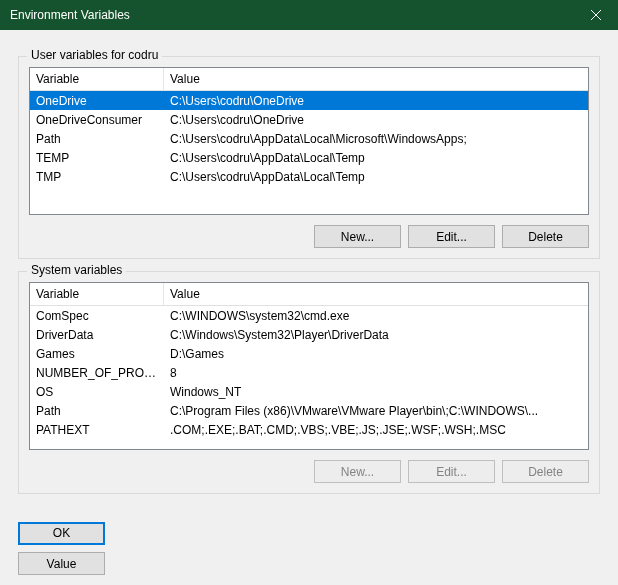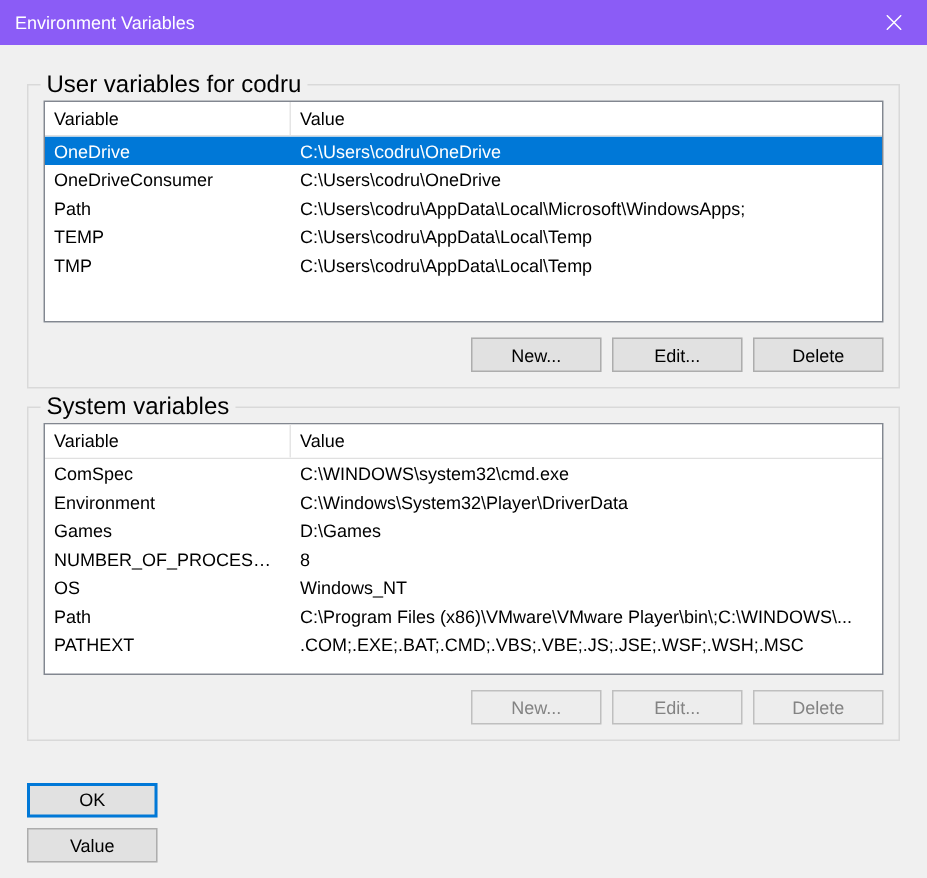--- a/index.html
+++ b/index.html
@@ -5,21 +5,21 @@
     * { box-sizing: border-box; margin: 0; padding: 0; }
     body {
       font-family: "Segoe UI", Tahoma, sans-serif;
       font-size: 12px;
       background: #f0f0f0;
       width: 618px;
       height: 585px;
       overflow: hidden;
     }
     .titlebar {
-      background: #8b5cf6;
+      background: #14532d;
       color: #fff;
       height: 30px;
       display: flex;
       align-items: center;
       padding-left: 10px;
       position: relative;
     }
     .titlebar-title { font-size: 12px; }
     .titlebar-close {
       position: absolute;
@@ -40,21 +40,21 @@
       padding: 10px 10px 10px 10px;
       margin-top: 12px;
       margin-bottom: 8px;
     }
     .groupbox .legend {
       position: absolute;
       top: -9px;
       left: 8px;
       background: #f0f0f0;
       padding: 0 4px;
-      font-size: 16px;
+      font-size: 12px;
       color: #000;
     }
     .table-wrap {
       background: #fff;
       border: 1px solid #828790;
       height: 148px;
       overflow: hidden;
       position: relative;
       display: flex;
       flex-direction: column;
@@ -66,21 +66,21 @@
       flex-shrink: 0;
     }
     .th {
       padding: 4px 6px;
       font-size: 12px;
       color: #000;
       background: #fff;
       border-right: 1px solid #e5e5e5;
     }
     .th:last-child { border-right: none; }
-    .col-var { width: 164px; flex-shrink: 0; }
+    .col-var { width: 134px; flex-shrink: 0; }
     .col-val { flex: 1; }
     .table-body {
       flex: 1;
       overflow-y: auto;
       position: relative;
     }
     .row {
       display: flex;
       height: 19px;
       align-items: center;
@@ -199,21 +199,21 @@
       <div class="table-header">
         <div class="th col-var">Variable</div>
         <div class="th col-val">Value</div>
       </div>
       <div class="table-body">
         <div class="row">
           <div class="cell col-var">ComSpec</div>
           <div class="cell col-val">C:\WINDOWS\system32\cmd.exe</div>
         </div>
         <div class="row">
-          <div class="cell col-var">Environment</div>
+          <div class="cell col-var">DriverData</div>
           <div class="cell col-val">C:\Windows\System32\Player\DriverData</div>
         </div>
         <div class="row">
           <div class="cell col-var">Games</div>
           <div class="cell col-val">D:\Games</div>
         </div>
         <div class="row">
           <div class="cell col-var">NUMBER_OF_PROCESSORS</div>
           <div class="cell col-val">8</div>
         </div>

